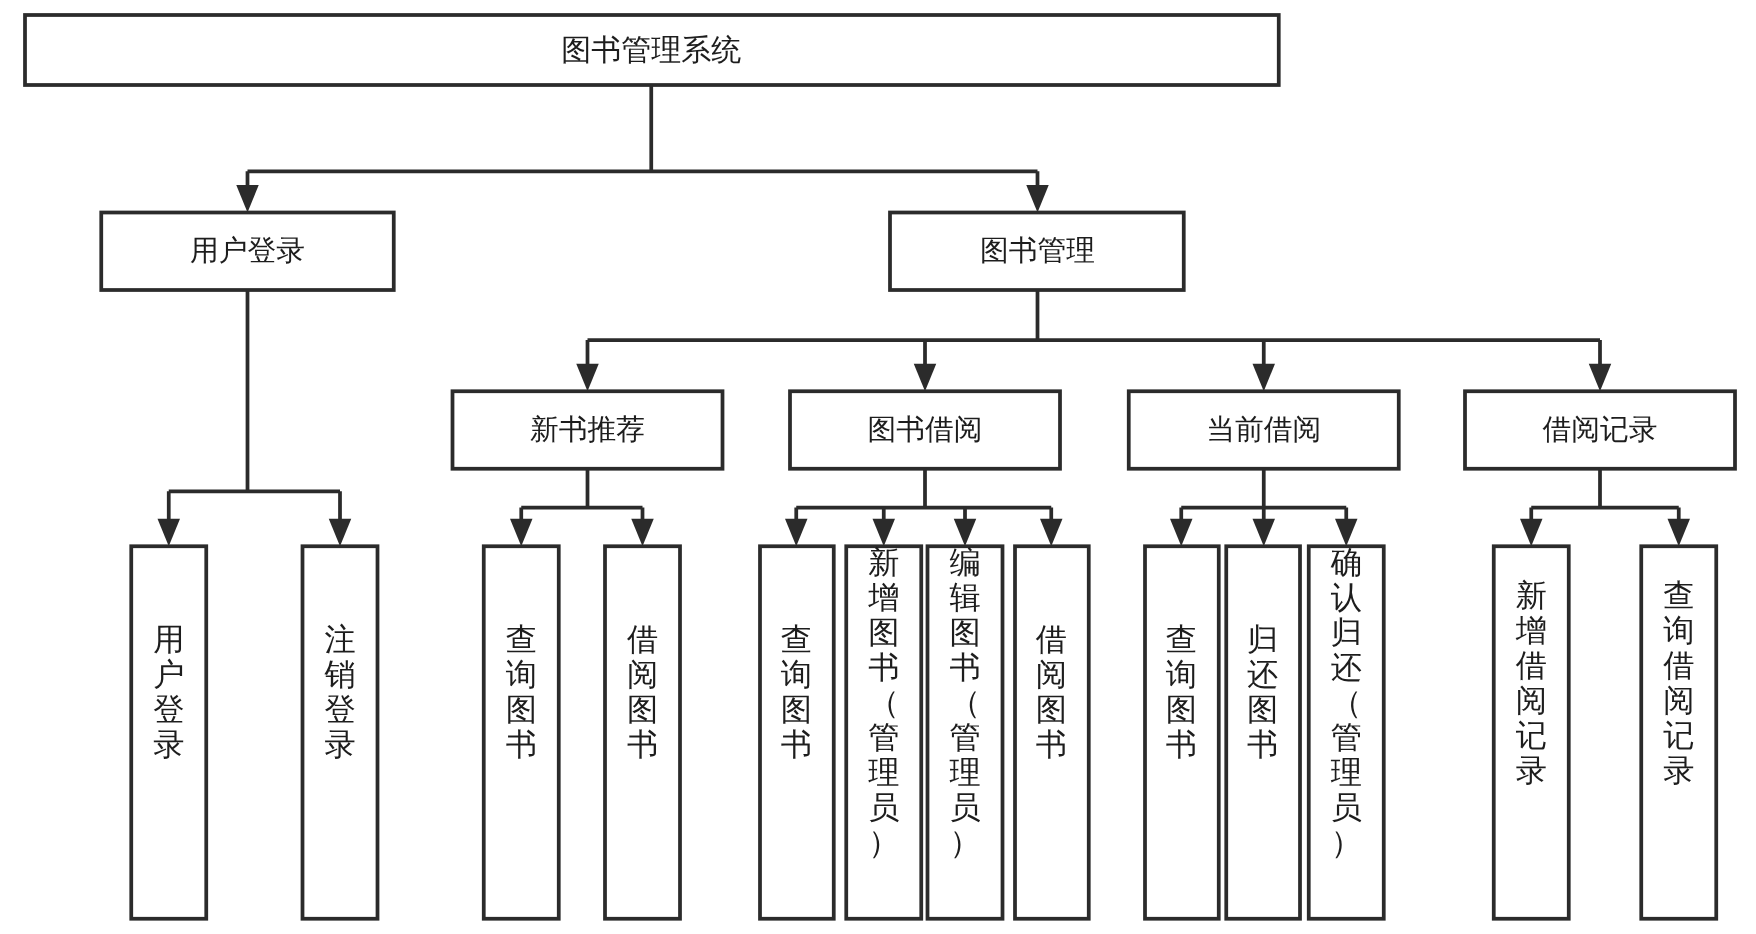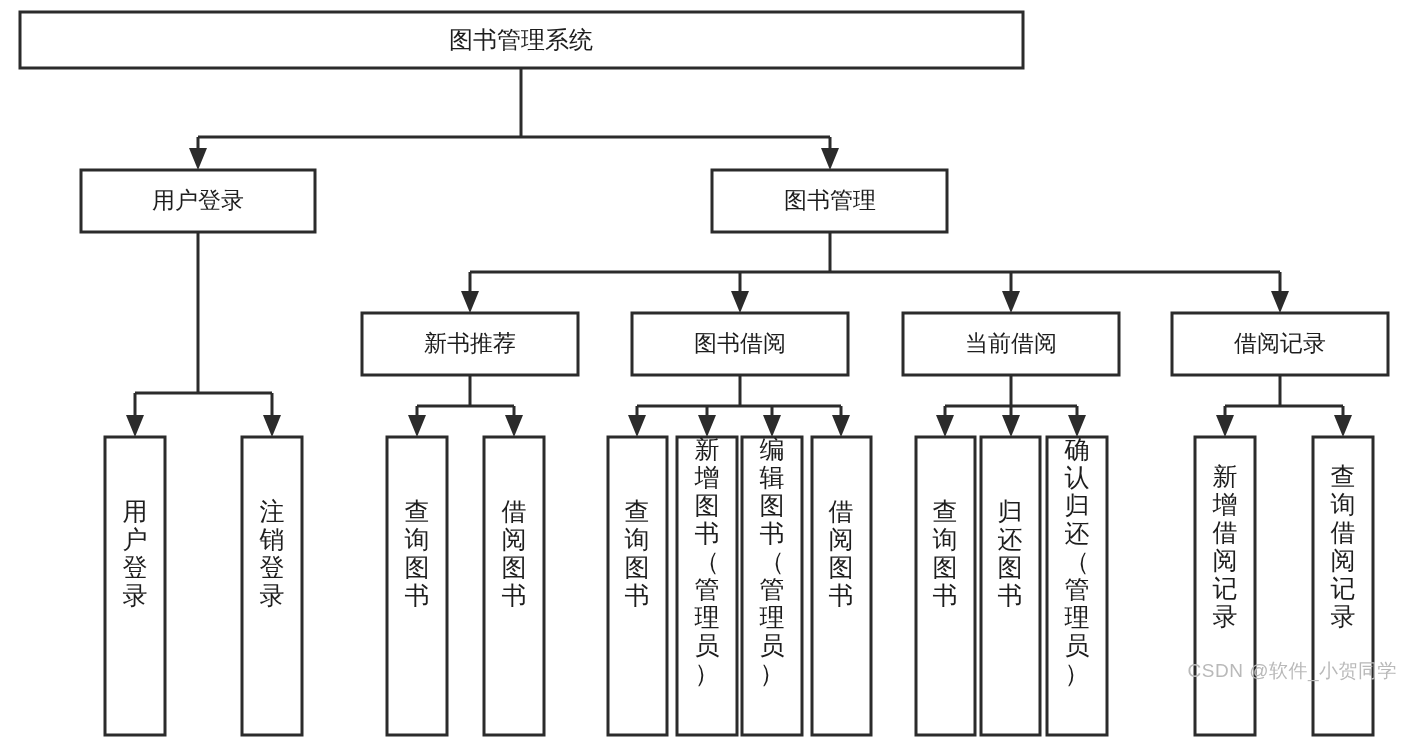--- a/index.html
+++ b/index.html
@@ -208,15 +208,14 @@
       </g>
 
       <g>
         <rect class="node-box" x="1313" y="437" width="60" height="298"></rect>
         <text class="leaf-label" x="1343" y="485"><tspan x="1343" y="485">查</tspan><tspan x="1343" y="513">询</tspan><tspan x="1343" y="541">借</tspan><tspan x="1343" y="569">阅</tspan><tspan x="1343" y="597">记</tspan><tspan x="1343" y="625">录</tspan></text>
       </g>
 
     </g>
   </svg>
 
-  <div class="watermark">CSDN @软件_小贺同学</div>
 
 </div>
 
 </body></html>

